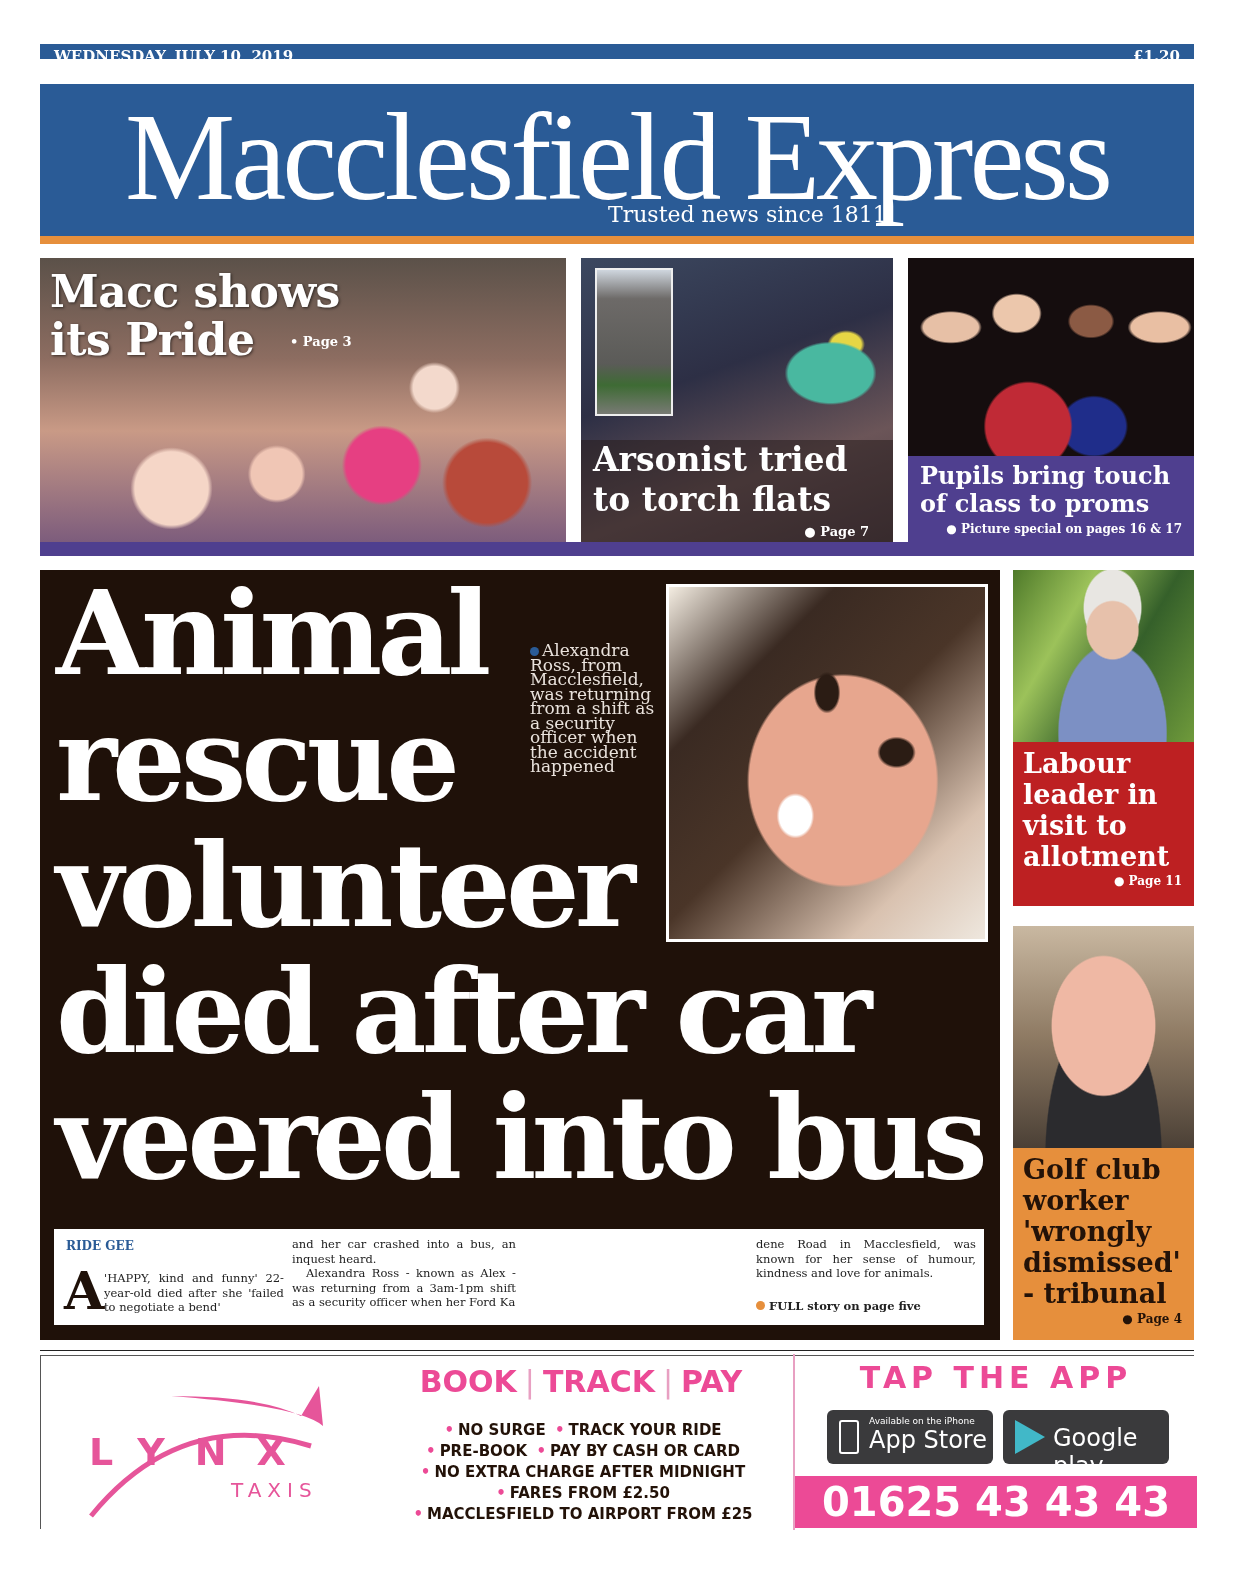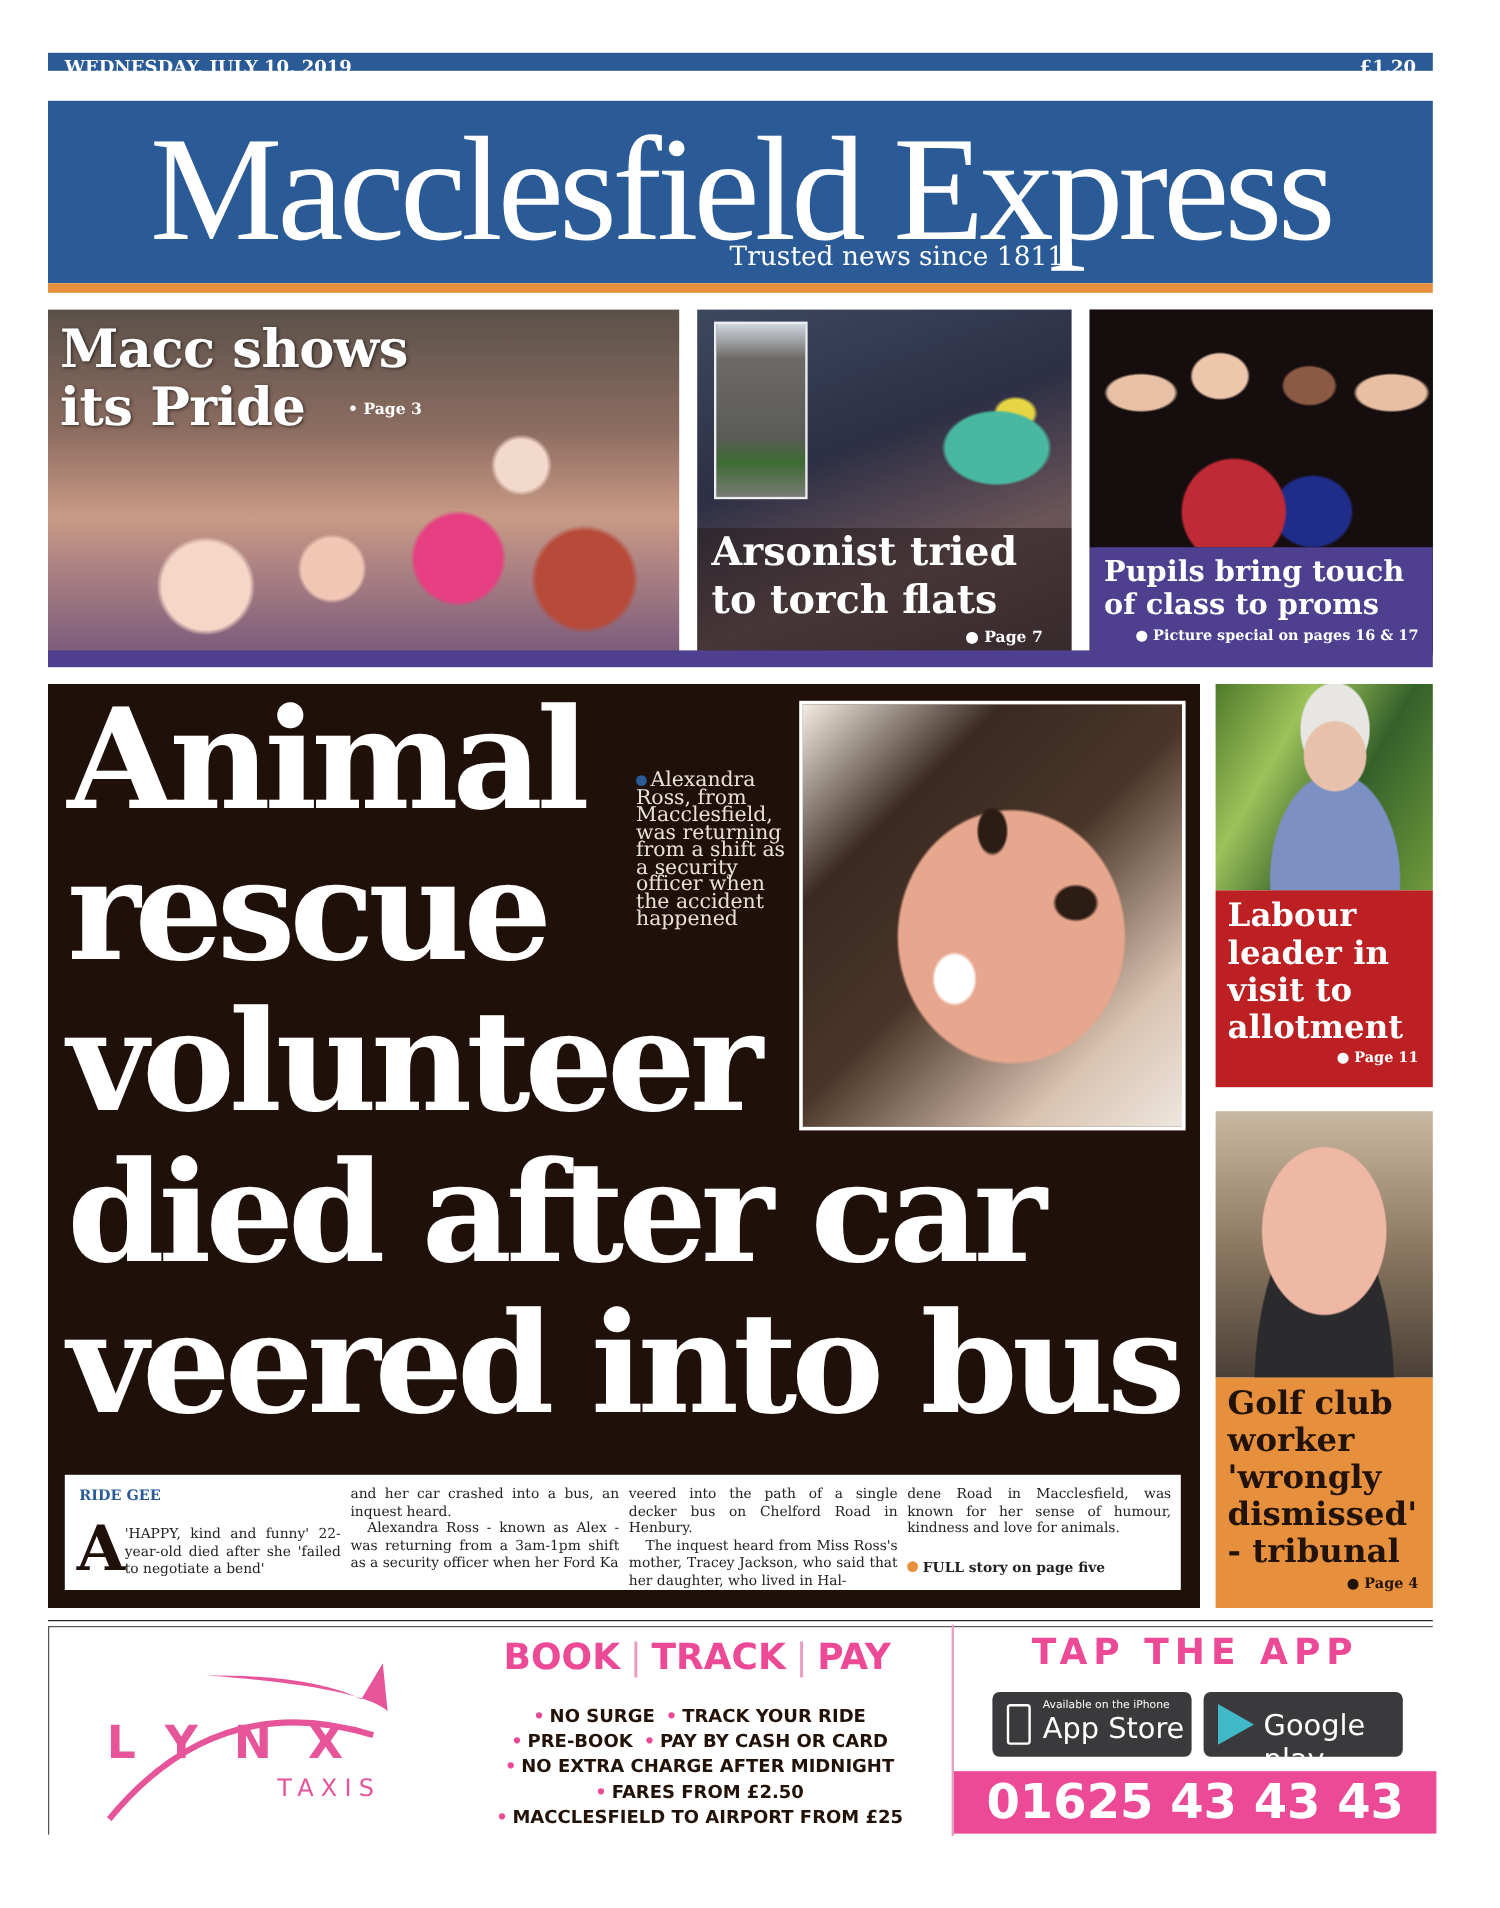--- a/index.html
+++ b/index.html
@@ -183,24 +183,20 @@
   <div class="mainphoto"></div>
 
   <div class="story">
     <div class="byline">RIDE GEE</div>
     <div class="dropcap">A</div>
     <div class="col c1">'HAPPY, kind and funny' 22-year-old died after she 'failed to negotiate a bend'</div>
     <div class="col c2">
       <div>and her car crashed into a bus, an inquest heard.</div>
       <div class="p-indent">Alexandra Ross - known as Alex - was returning from a 3am-1pm shift as a security officer when her Ford Ka</div>
     </div>
-    <div class="col c3">
-      <div>veered into the path of a single decker bus on Chelford Road in Henbury.</div>
-      <div class="p-indent">The inquest heard from Miss Ross's mother, Tracey Jackson, who said that her daughter, who lived in Hal-</div>
-    </div>
     <div class="col c4">dene Road in Macclesfield, was known for her sense of humour, kindness and love for animals.</div>
     <div class="more">
       <span class="dot"></span><span>FULL story on page five</span>
     </div>
   </div>
 </div>
 
 <div class="abs side s1">
   <div class="photo"></div>
   <div class="cap"></div>

